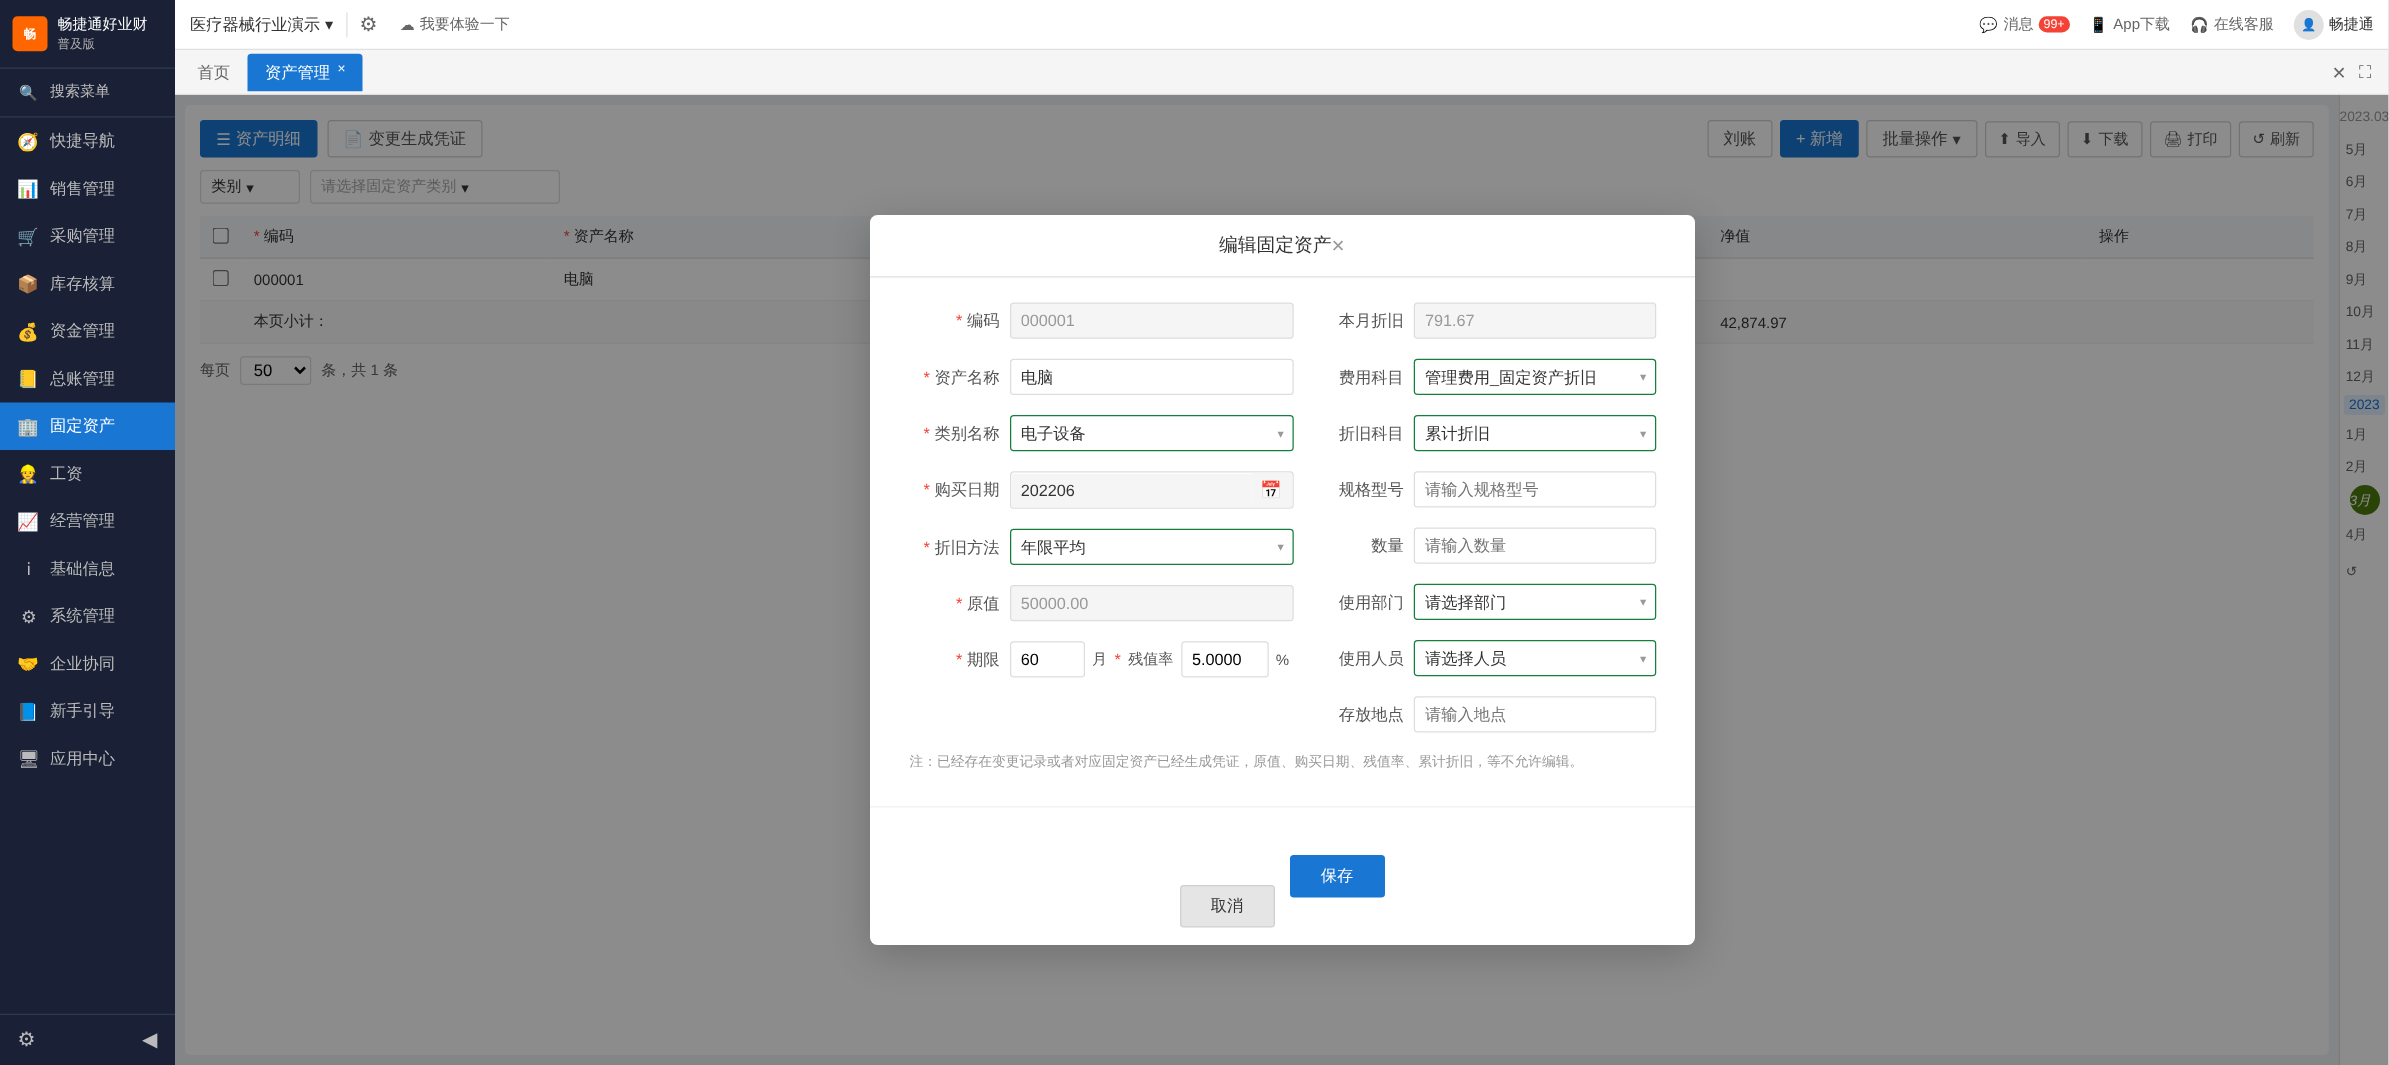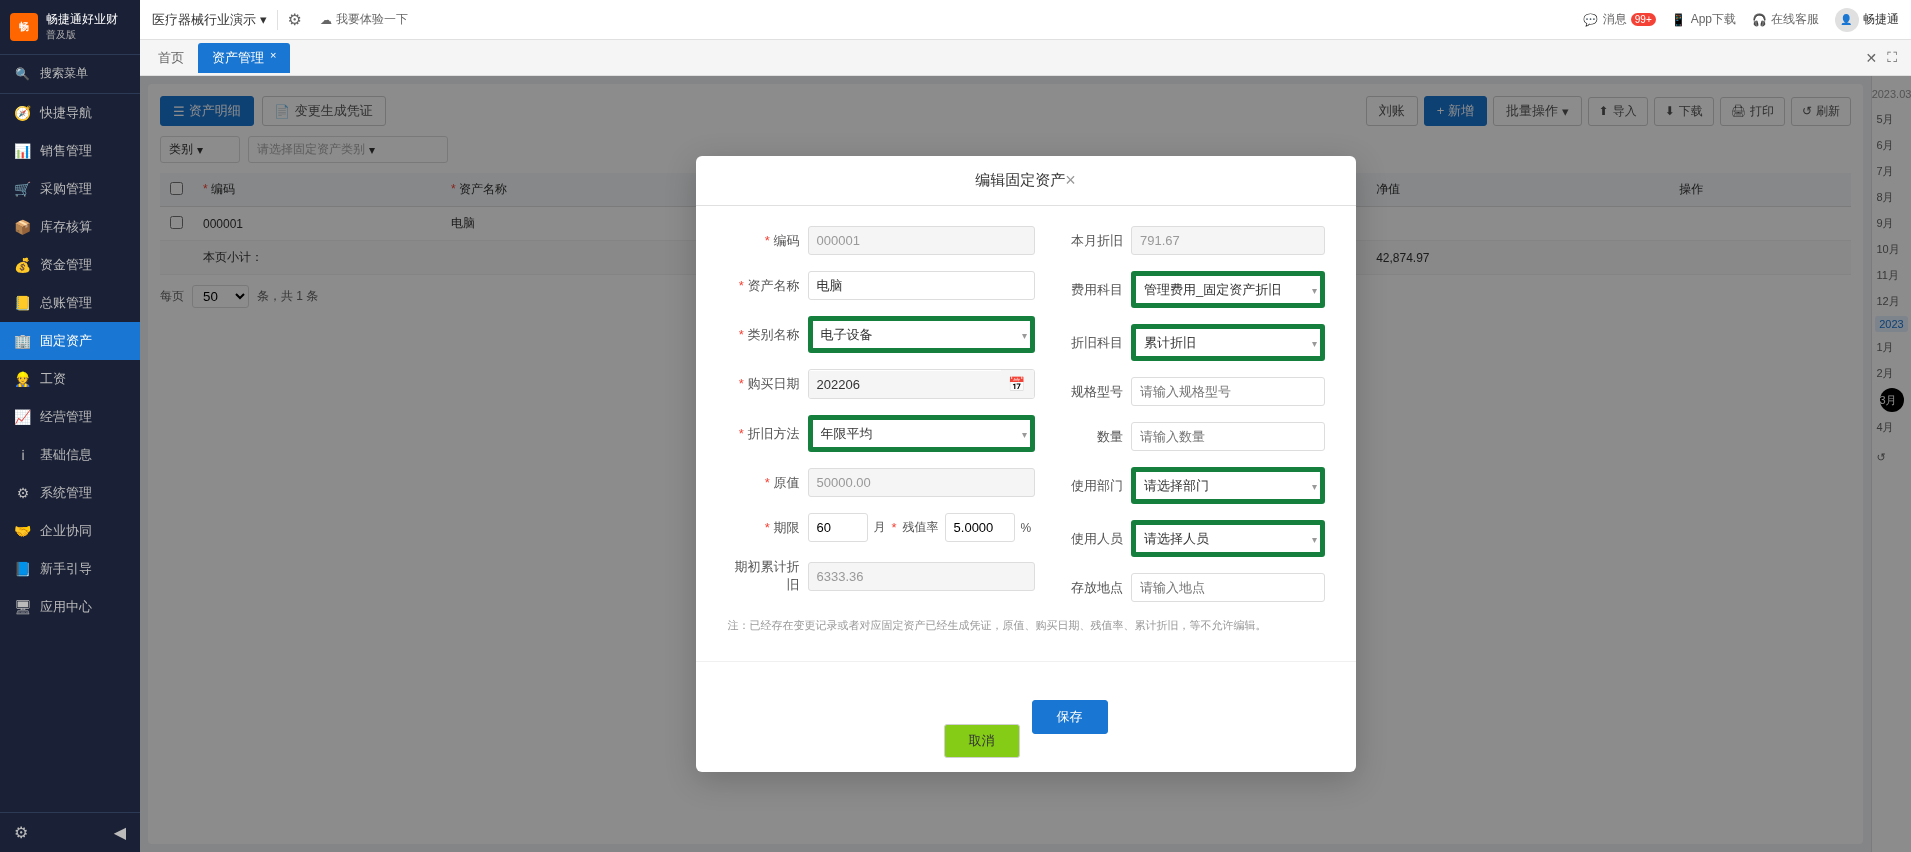--- a/index.html
+++ b/index.html
@@ -156,21 +156,21 @@
     
     .right-panel {
       width: 40px; background: #fff; border-left: 1px solid #e0e0e0;
       display: flex; flex-direction: column; align-items: center; padding: 8px 0;
       font-size: 11px; gap: 4px;
     }
     .month-item {
       width: 30px; height: 22px; display: flex; align-items: center; justify-content: flex-start;
       cursor: pointer; border-radius: 3px; color: #666;
     }
-    .month-item.highlight { background: #000000; color: white; border-radius: 50%; width: 24px; height: 24px; }
+    .month-item.highlight { background: #4d7c0f; color: white; border-radius: 50%; width: 24px; height: 24px; font-style: italic; }
 
     
     .date-label { font-size: 11px; color: #999; padding: 4px 2px; }
 
     
     .pagination-row {
       display: flex; align-items: center; gap: 8px; margin-top: 10px; font-size: 12px; color: #666;
     }
     .page-select { border: 1px solid #ddd; border-radius: 3px; padding: 2px 6px; background: #fff; }
 
@@ -212,42 +212,42 @@
     .form-input {
       flex: 1; padding: 6px 8px; border: 1px solid #ddd; border-radius: 3px;
       font-size: 13px; color: #333; background: #fff; outline: none;
     }
     .form-input.disabled { background: #f5f5f5; color: #999; }
     .form-select-wrap {
       flex: 1; position: relative;
       display: flex; align-items: center;
     }
     .form-select-wrap select {
-      width: 100%; padding: 6px 28px 6px 8px; border: 5px solid #15803d; border-radius: 3px;
+      width: 100%; padding: 6px 28px 6px 8px; border: 1px solid #15803d; border-radius: 3px;
       font-size: 13px; color: #333; background: #fff; appearance: none; outline: none; cursor: pointer;
     }
     .form-select-arrow {
       position: absolute; right: 8px; top: 50%; transform: translateY(-50%);
       pointer-events: none; color: #999; font-size: 10px;
     }
     .form-input-with-icon {
       flex: 1; display: flex; align-items: center; border: 1px solid #ddd; border-radius: 3px; overflow: hidden;
     }
     .form-input-with-icon input {
       flex: 1; padding: 6px 8px; border: none; font-size: 13px; outline: none; background: #f5f5f5; color: #333;
     }
     .form-input-icon { padding: 6px 8px; background: #f5f5f5; cursor: pointer; font-size: 14px; color: #666; }
     .inline-group { display: flex; align-items: center; gap: 6px; flex: 1; }
     .inline-label { font-size: 12px; color: #555; white-space: nowrap; }
     .inline-input { padding: 6px 8px; border: 1px solid #ddd; border-radius: 3px; font-size: 13px; width: 60px; }
     .inline-input-pct { padding: 6px 8px; border: 1px solid #ddd; border-radius: 3px; font-size: 13px; width: 70px; }
     .note-text { font-size: 11px; color: #999; padding: 0 8px 8px; }
 
     .btn { padding: 7px 24px; border-radius: 3px; font-size: 13px; cursor: pointer; border: 1px solid; }
-    .btn-default { background: #84cc16; color: #333; border-color: #d0d0d0; margin-top: 48px; }
+    .btn-default { background: #e5e5e5; color: #333; border-color: #d0d0d0; margin-top: 48px; }
     .btn-primary { background: #1976d2; color: white; border-color: #1976d2; }
   </style>
 </head>
 <body>
 
 <div class="sidebar">
   <div class="sidebar-header">
     <div class="sidebar-logo-icon">
       <span>畅</span>
     </div>
@@ -599,26 +599,20 @@
                 <div class="inline-group">
                   <input class="inline-input disabled" type="text" readonly="" value="60" style="">
                   <span class="inline-label">月</span>
                   <span style="color:#f44336;">*</span>
                   <span class="inline-label">残值率</span>
                   <input class="inline-input-pct disabled" type="text" readonly="" value="5.0000" style="">
                   <span class="inline-label">%</span>
                 </div>
               </div>
 
-              <div class="form-row">
-                <div class="form-label">
-                  <span>期初累计折旧</span>
-                </div>
-                <input class="form-input disabled" type="text" readonly="" value="6333.36" style="">
-              </div>
             </div>
 
             <div>
 
               <div class="form-row">
                 <div class="form-label">
                   <span>本月折旧</span>
                 </div>
                 <input class="form-input disabled" type="text" readonly="" value="791.67" style="">
               </div>

